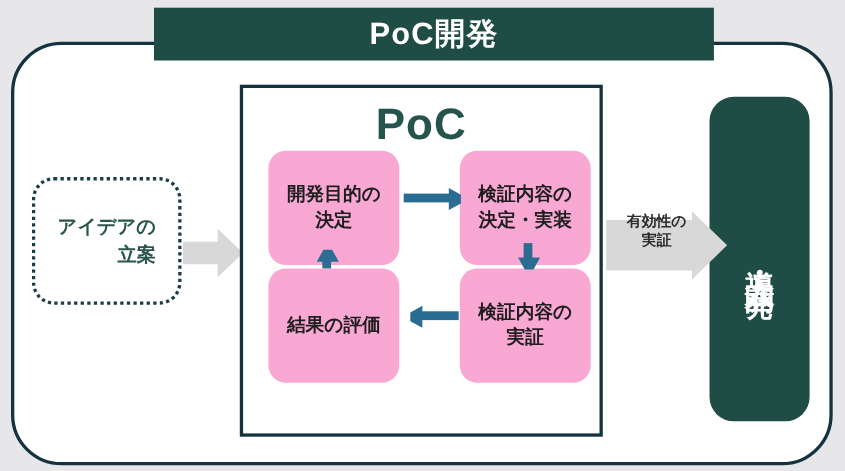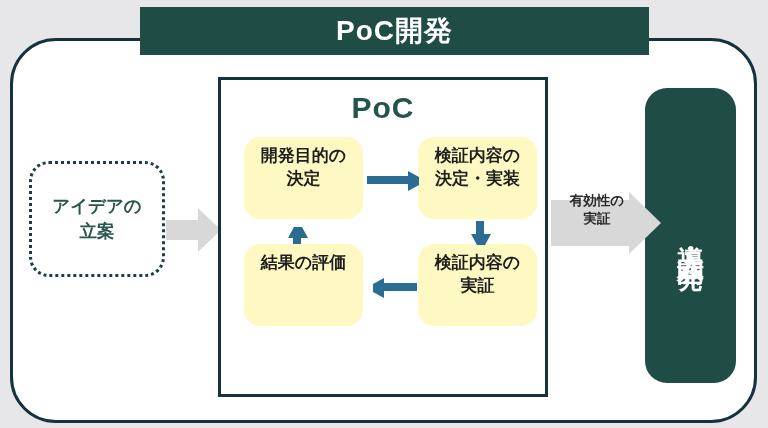--- a/index.html
+++ b/index.html
@@ -45,21 +45,21 @@
     width: 136px; height: 116px;
     border: 3px dotted #1B3D47;
     border-radius: 20px;
     display: flex; align-items: center; justify-content: center;
     background: #FFFFFF;
   }
   .idea-label {
     color: #2B564D;
     font-size: 17.5px;
     font-weight: bold;
-    text-align: center;
+    text-align: right;
     line-height: 1.45;
     white-space: pre-line;
   }
 
   
   .block-arrow {
     position: absolute;
     background: #D8D8D8;
   }
   .block-arrow.a1 {
@@ -93,30 +93,30 @@
     width: 330px; height: 320px;
     background: #FFFFFF;
     border: 3px solid #15333F;
   }
   .poc-title {
     position: absolute;
     left: 0; top: 7px;
     width: 100%;
     text-align: center;
     color: #24544B;
-    font-size: 30px;
+    font-size: 40px;
     font-weight: bold;
     letter-spacing: 1px;
   }
   .stage-box {
     position: absolute;
-    width: 119px; height: 82px;
-    background: #fef9c3;
+    width: 119px; height: 104px;
+    background: #f9a8d4;
     border-radius: 16px;
-    display: flex; justify-content: center;
+    display: flex; align-items: center; justify-content: center;
   }
   .stage-box.pos-a { left: 23px;  top: 57px;  }
   .stage-box.pos-b { left: 197px; top: 57px;  }
   .stage-box.pos-c { left: 197px; top: 164px; }
   .stage-box.pos-d { left: 23px;  top: 164px; }
   .stage-label {
     color: #1E1E1E;
     font-size: 17px;
     font-weight: bold;
     text-align: center;

